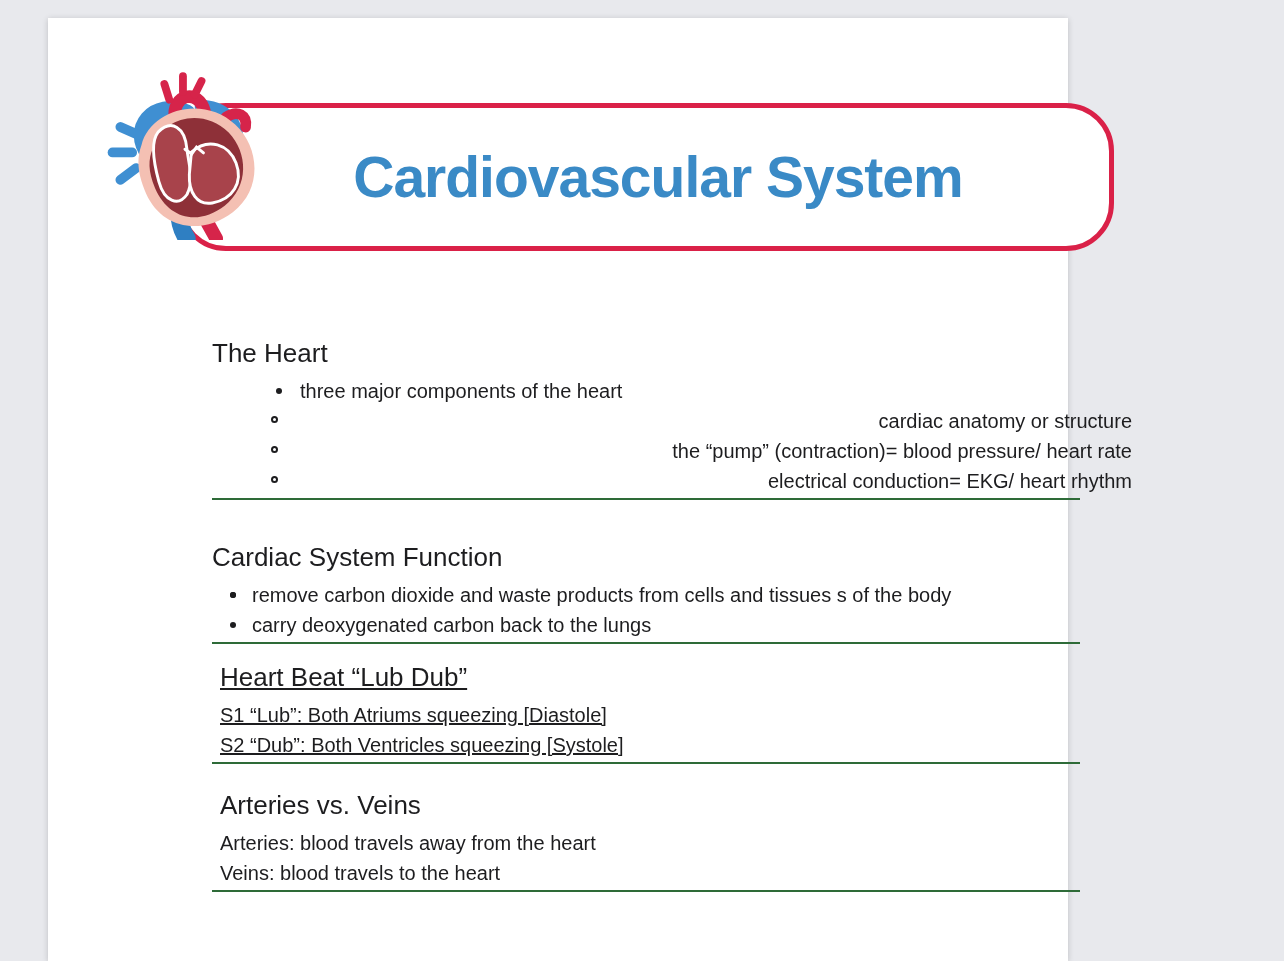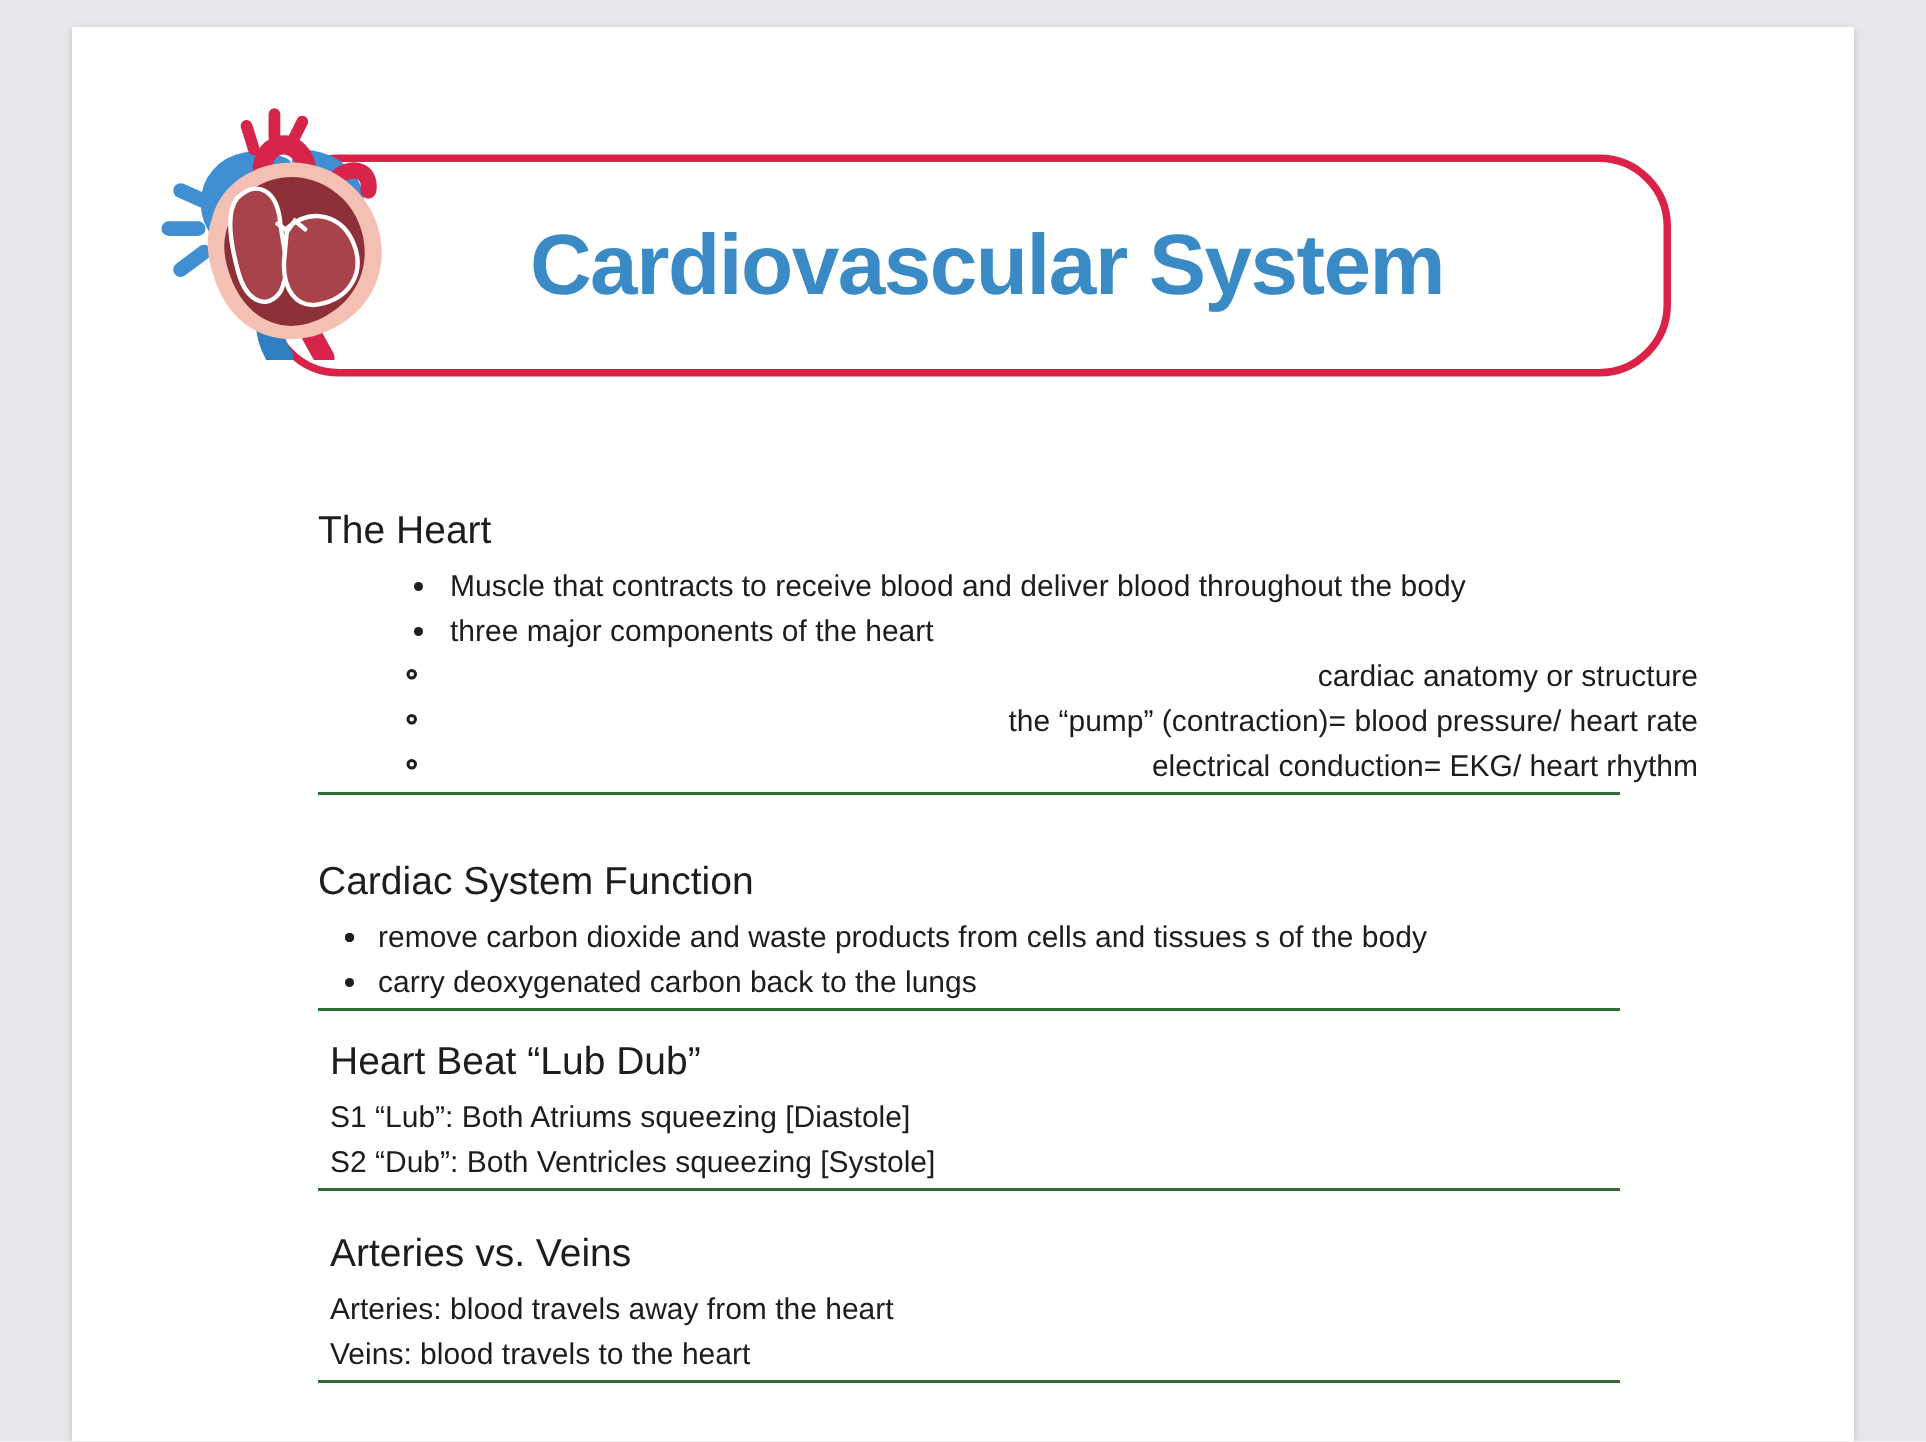--- a/index.html
+++ b/index.html
@@ -4,21 +4,21 @@
 <style>
   * { margin:0; padding:0; box-sizing:border-box; }
   html,body { width:1284px; height:961px; overflow:hidden; }
   body {
     background:#e8e9ed;
     font-family:"Liberation Sans", sans-serif;
     color:#1d1d1f;
   }
   .paper {
     position:relative;
-    width:1188px;
+    width:1020px;
     height:943px;
     margin:18px 0 0 48px;
     background:#ffffff;
     box-shadow:0 1px 6px rgba(0,0,0,0.18);
   }
   
   .title-banner {
     position:absolute;
     left:130px; top:85px;
     width:936px; height:148px;
@@ -43,21 +43,21 @@
     z-index:2;
   }
   
   .content {
     position:absolute;
     left:164px; top:320px;
     width:920px;
   }
   section.block-1 { margin-bottom:42px; }
   section.block-2 { margin-bottom:18px; }
-  section.block-3 { margin-bottom:26px; }
+  section.block-3 { margin-bottom:26px;text-decoration:underline; }
   h2 {
     font-size:26px;
     line-height:30px;
     font-weight:500;
     margin-bottom:8px;
     color:#1d1d1f;
   }
   ul { list-style:none; }
   li {
     position:relative;
@@ -126,21 +126,20 @@
       <path d="M104 96 C124 84, 143 95, 147 115 C151 136, 137 151, 116 151 C100 151, 94 136, 98 118 Z" fill="#a8434b" stroke="#ffffff" stroke-width="3"></path>
       <path d="M98 92 L104 98 L110 92 L116 99" fill="none" stroke="#ffffff" stroke-width="3" stroke-linecap="round"></path>
     </g>
   </svg>
 
   <div class="content">
 
     <section class="block-1">
       <h2>The Heart</h2>
       <ul>
-        <li class="l1"><span class="marker"></span><span>Muscle that contracts to receive blood and deliver blood throughout the body</span></li>
         <li class="l1"><span class="marker"></span><span>three major components of the heart</span></li>
         <li class="l2"><span class="marker"></span><span>cardiac anatomy or structure</span></li>
         <li class="l2"><span class="marker"></span><span>the “pump” (contraction)= blood pressure/ heart rate</span></li>
         <li class="l2"><span class="marker"></span><span>electrical conduction= EKG/ heart rhythm</span></li>
       </ul>
       <div class="divider"></div>
     </section>
 
     <section class="block-2">
       <h2>Cardiac System Function</h2>

